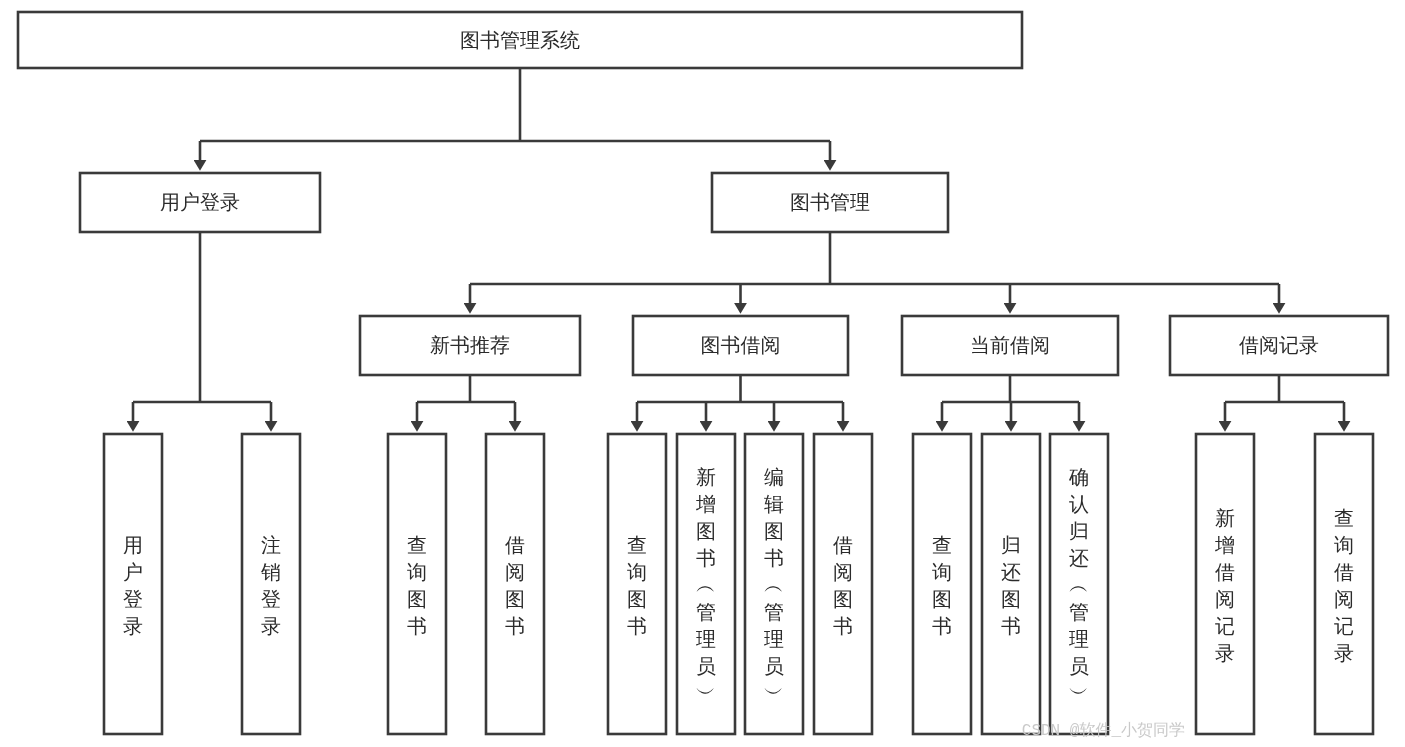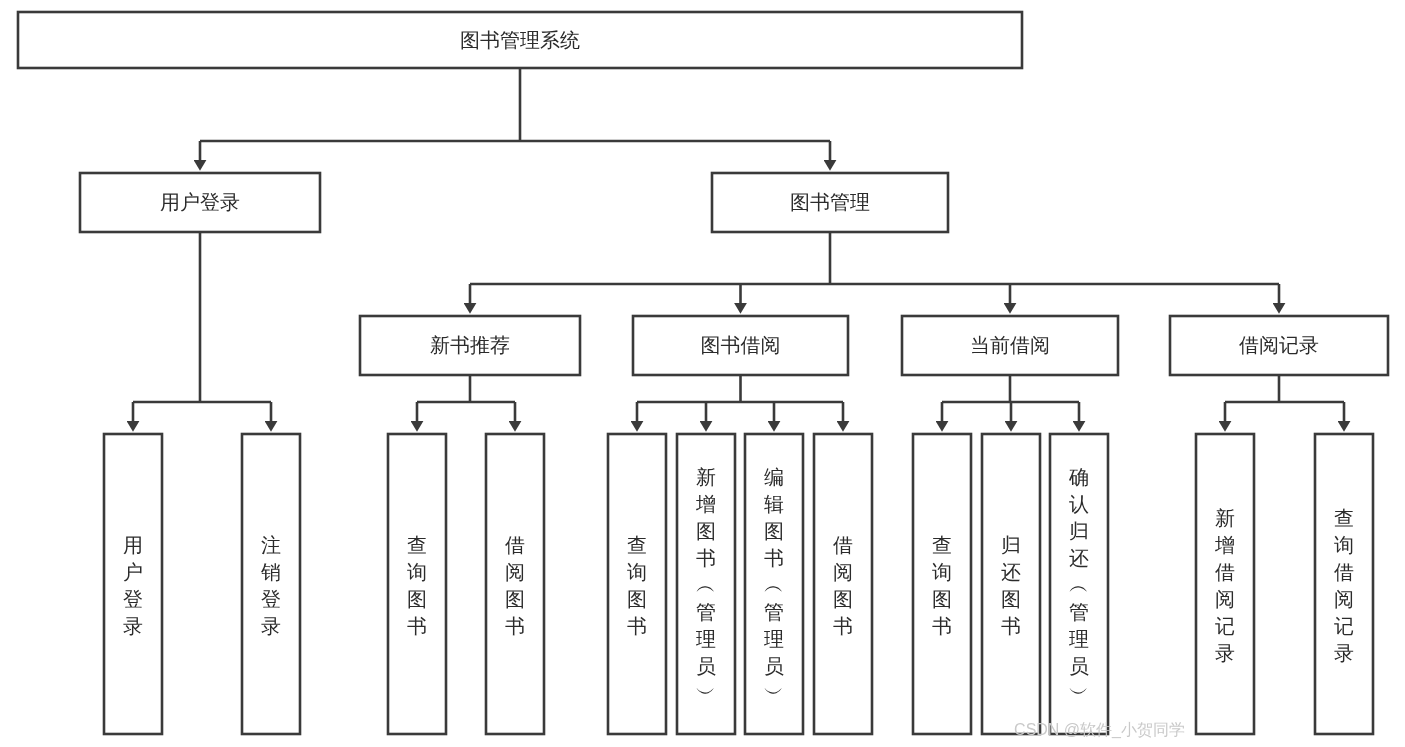--- a/index.html
+++ b/index.html
@@ -15,21 +15,21 @@
   .node-label{
     fill:#2b2b2b;
     font-family:"DejaVu Sans","Liberation Sans",sans-serif;
     text-anchor:middle;
     dominant-baseline:middle;
   }
   .label-h{font-size:20px;}
   .label-v{font-size:20px;}
   .watermark{
     position:absolute;right:8px;bottom:6px;
-    font-family:Liberation Sans, sans-serif;
+    font-family:Liberation Mono, monospace;
     font-size:16px;color:#c9c9c9;white-space:nowrap;
     pointer-events:none;user-select:none;
   }
 </style>
 </head>
 <body>
 
 <div id="stage">
   <svg id="diagram" viewBox="0 0 1405 747">
     <defs>

